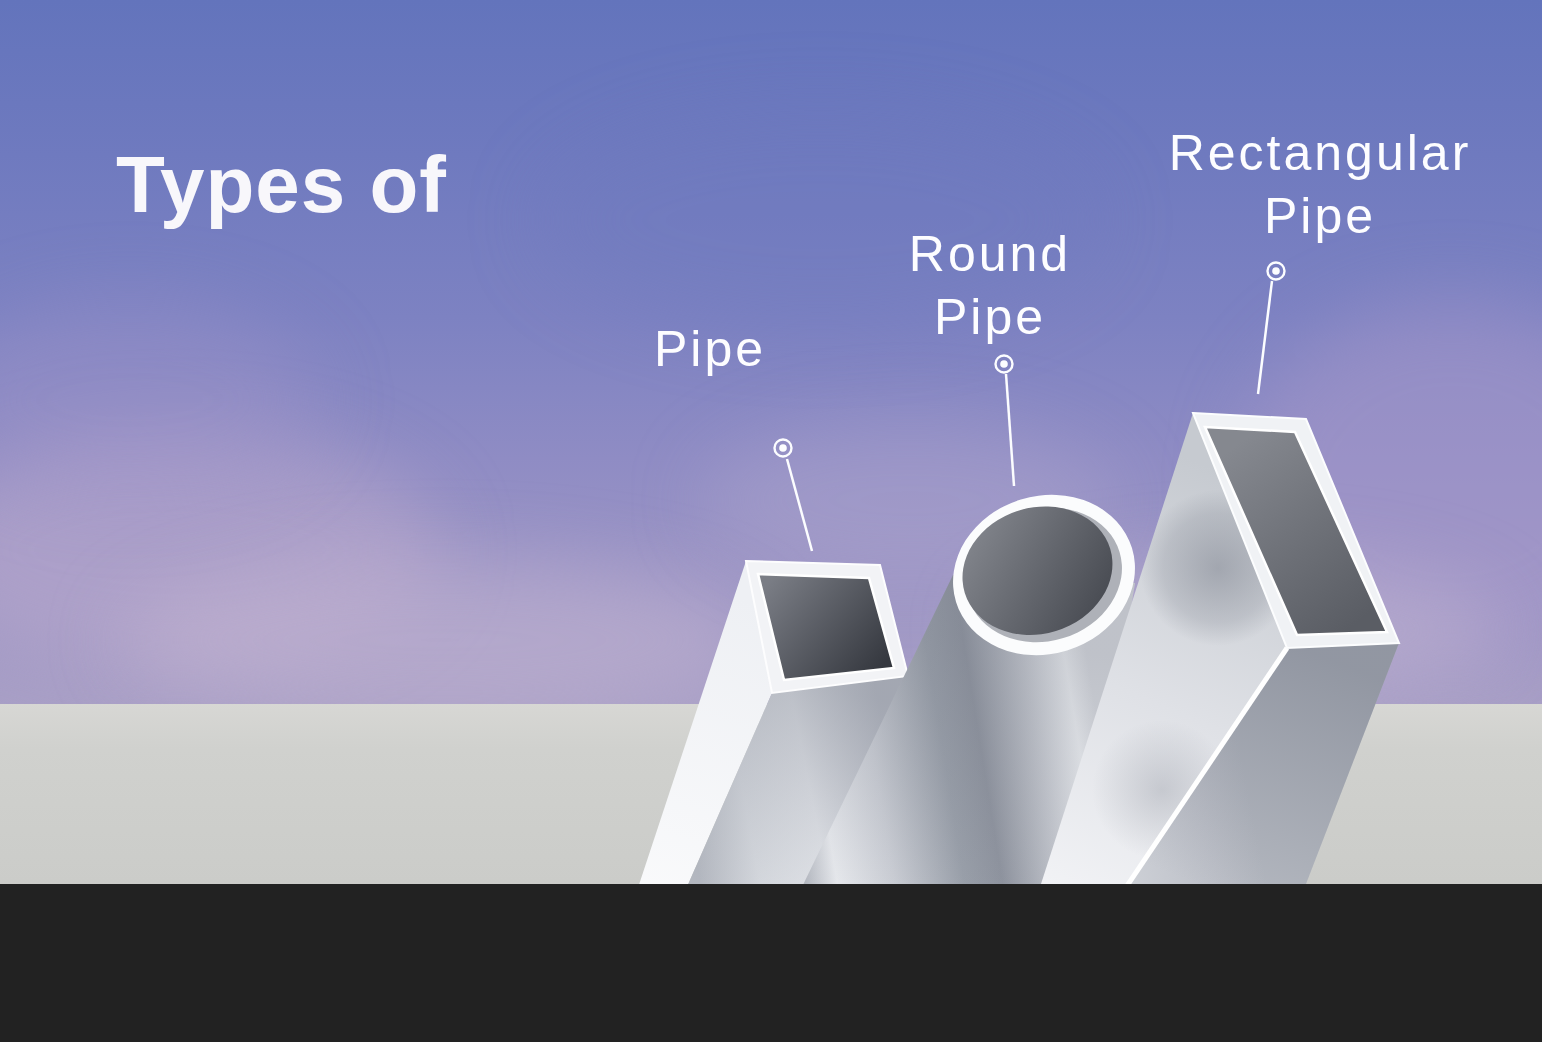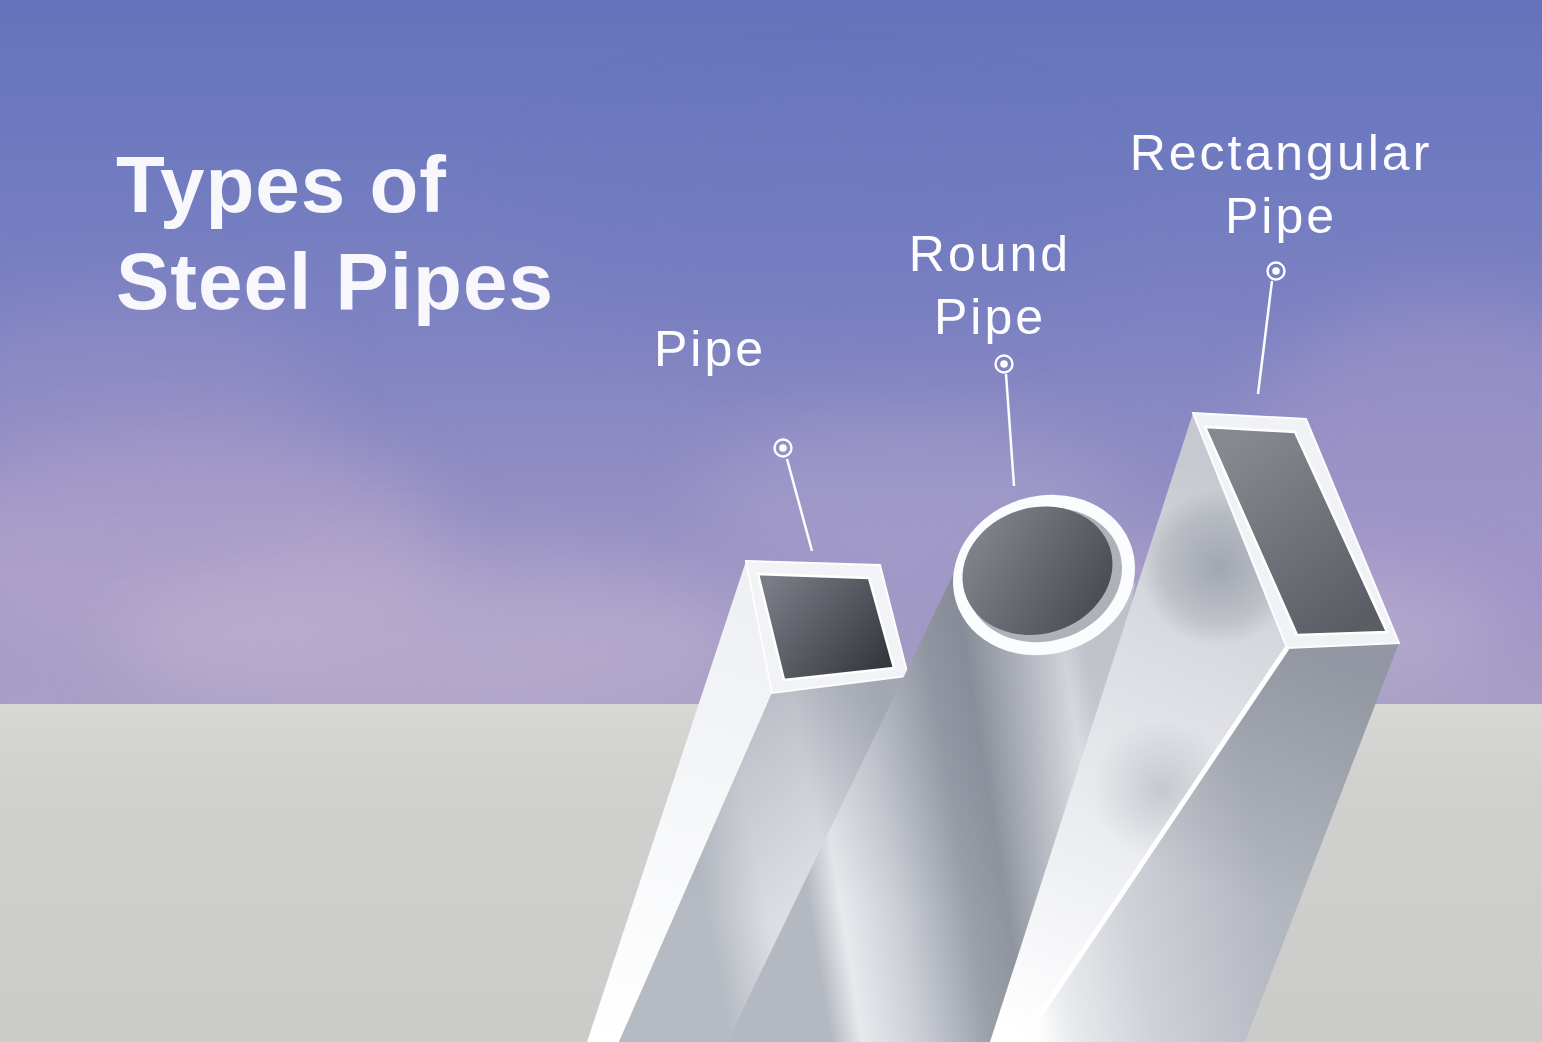--- a/index.html
+++ b/index.html
@@ -1,17 +1,17 @@
 <!DOCTYPE html>
 <html style="--sky_top: #6374bc; --sky_horizon: #a89fc6; --ground: #d0d1ce; --text: #f8f7fb; --steel_highlight: #ffffff; --steel_light: #e9ebef; --steel_mid: #b7bac2; --steel_dark_inner: #44474e; --leader_line: #fcfdff;"><head>
 <meta charset="utf-8">
 <style>
   html,body{margin:0;padding:0;background:#222;}
   .canvas{
-    position:relative;width:1542px;height:1042px;overflow:hidden;
+    position:relative;width:1542px;height:884px;overflow:hidden;
     font-family:"Liberation Sans","DejaVu Sans",sans-serif;
     -webkit-font-smoothing:antialiased;
   }
   
   .sky{
     position:absolute;left:0;top:0;width:100%;height:705px;
     background:linear-gradient(180deg,
       var(--sky_top,#6374bc) 0%,
       #6f7abf 22%,
       #7d82c2 45%,
@@ -41,21 +41,21 @@
   }
   .title span{display:block;}
   .pipe-label{
     position:absolute;width:420px;text-align:center;
     font-size:50px;line-height:63px;font-weight:400;letter-spacing:3px;
     color:#fdfdff;
   }
   .pipe-label span{display:block;}
   .lbl-square{left:500px;top:318px;}
   .lbl-round{left:780px;top:223px;}
-  .lbl-rect{left:1071px;top:122px;}
+  .lbl-rect{left:1110px;top:122px;}
 </style>
 </head>
 <body>
 
 <div class="canvas">
 
   <div class="sky"></div>
   <div class="cloud c1"></div>
   <div class="cloud c2"></div>
   <div class="cloud c3"></div>
@@ -181,21 +181,20 @@
     </g>
     <g stroke="#fcfdff" fill="none">
       <line x1="1272" y1="281" x2="1258" y2="394" stroke-width="2.5"></line>
       <circle cx="1276" cy="271" r="8.5" stroke-width="2.4"></circle>
       <circle cx="1276" cy="271" r="3.8" fill="#fcfdff" stroke="none"></circle>
     </g>
   </svg>
 
   <h1 class="title">
     <span>Types of</span>
-    <span>Steel Pipes</span>
   </h1>
 
   <div class="pipe-label lbl-square">
     <span>Pipe</span>
   </div>
   <div class="pipe-label lbl-round">
     <span>Round</span>
     <span>Pipe</span>
   </div>
   <div class="pipe-label lbl-rect">

